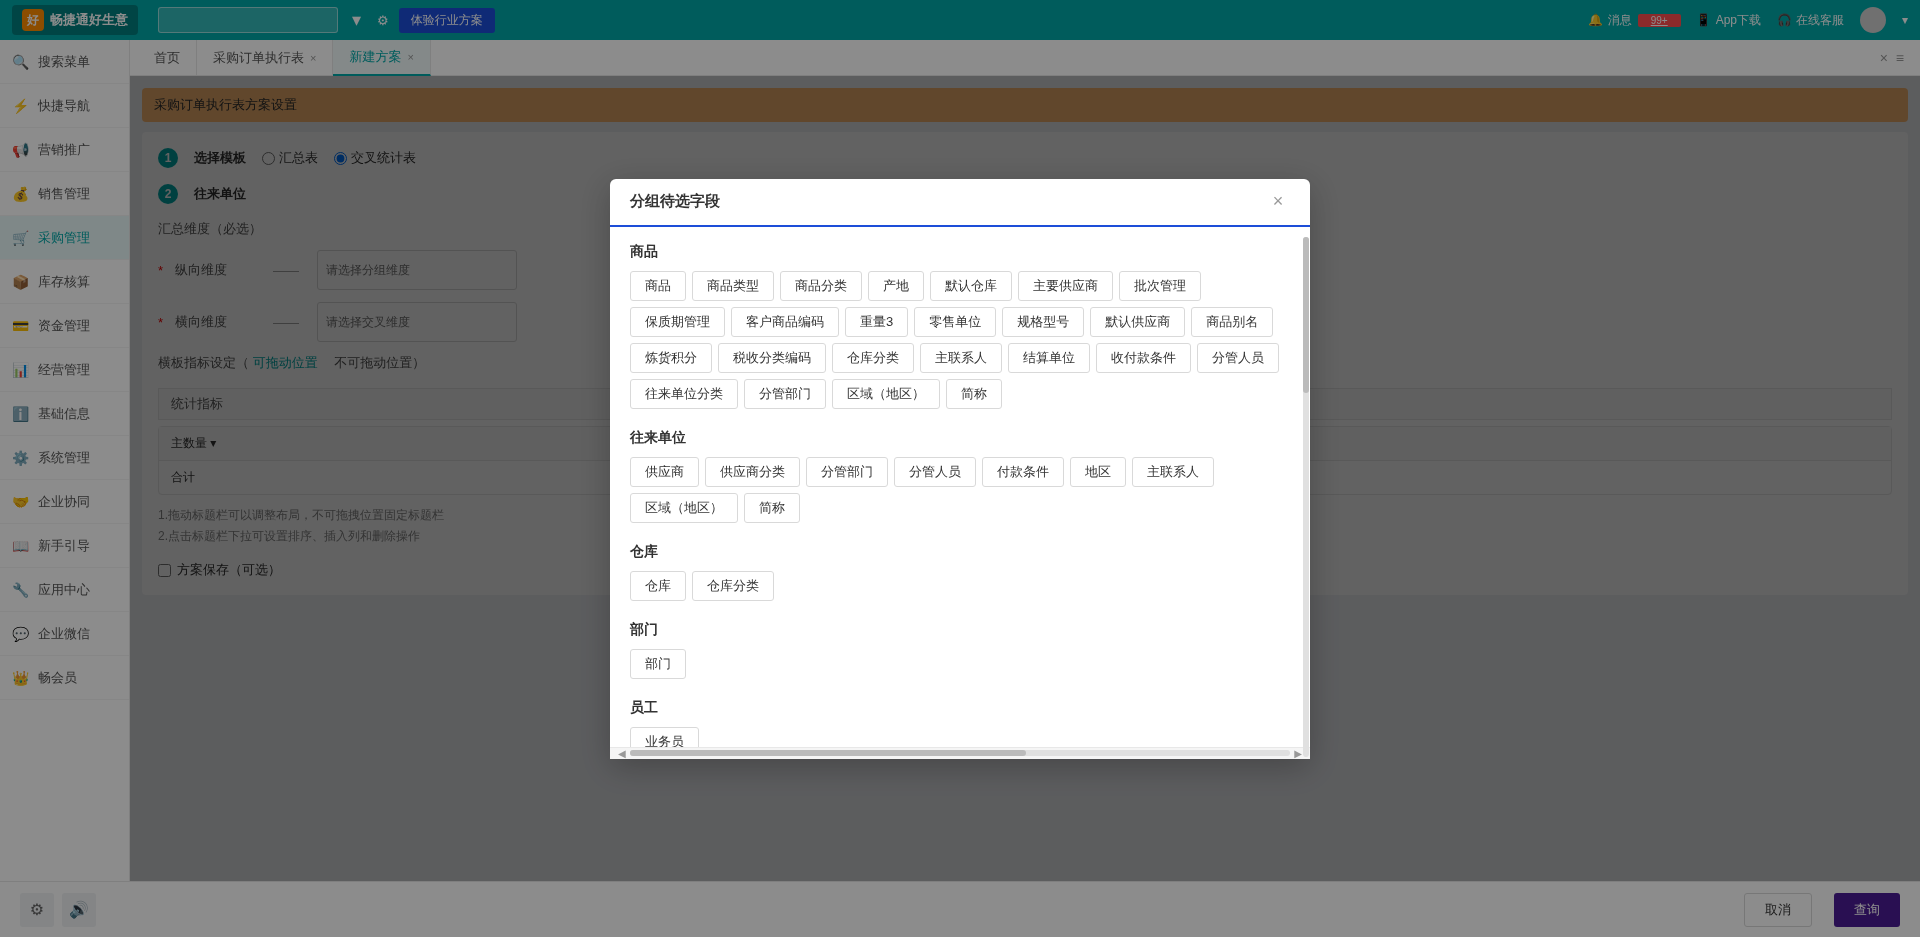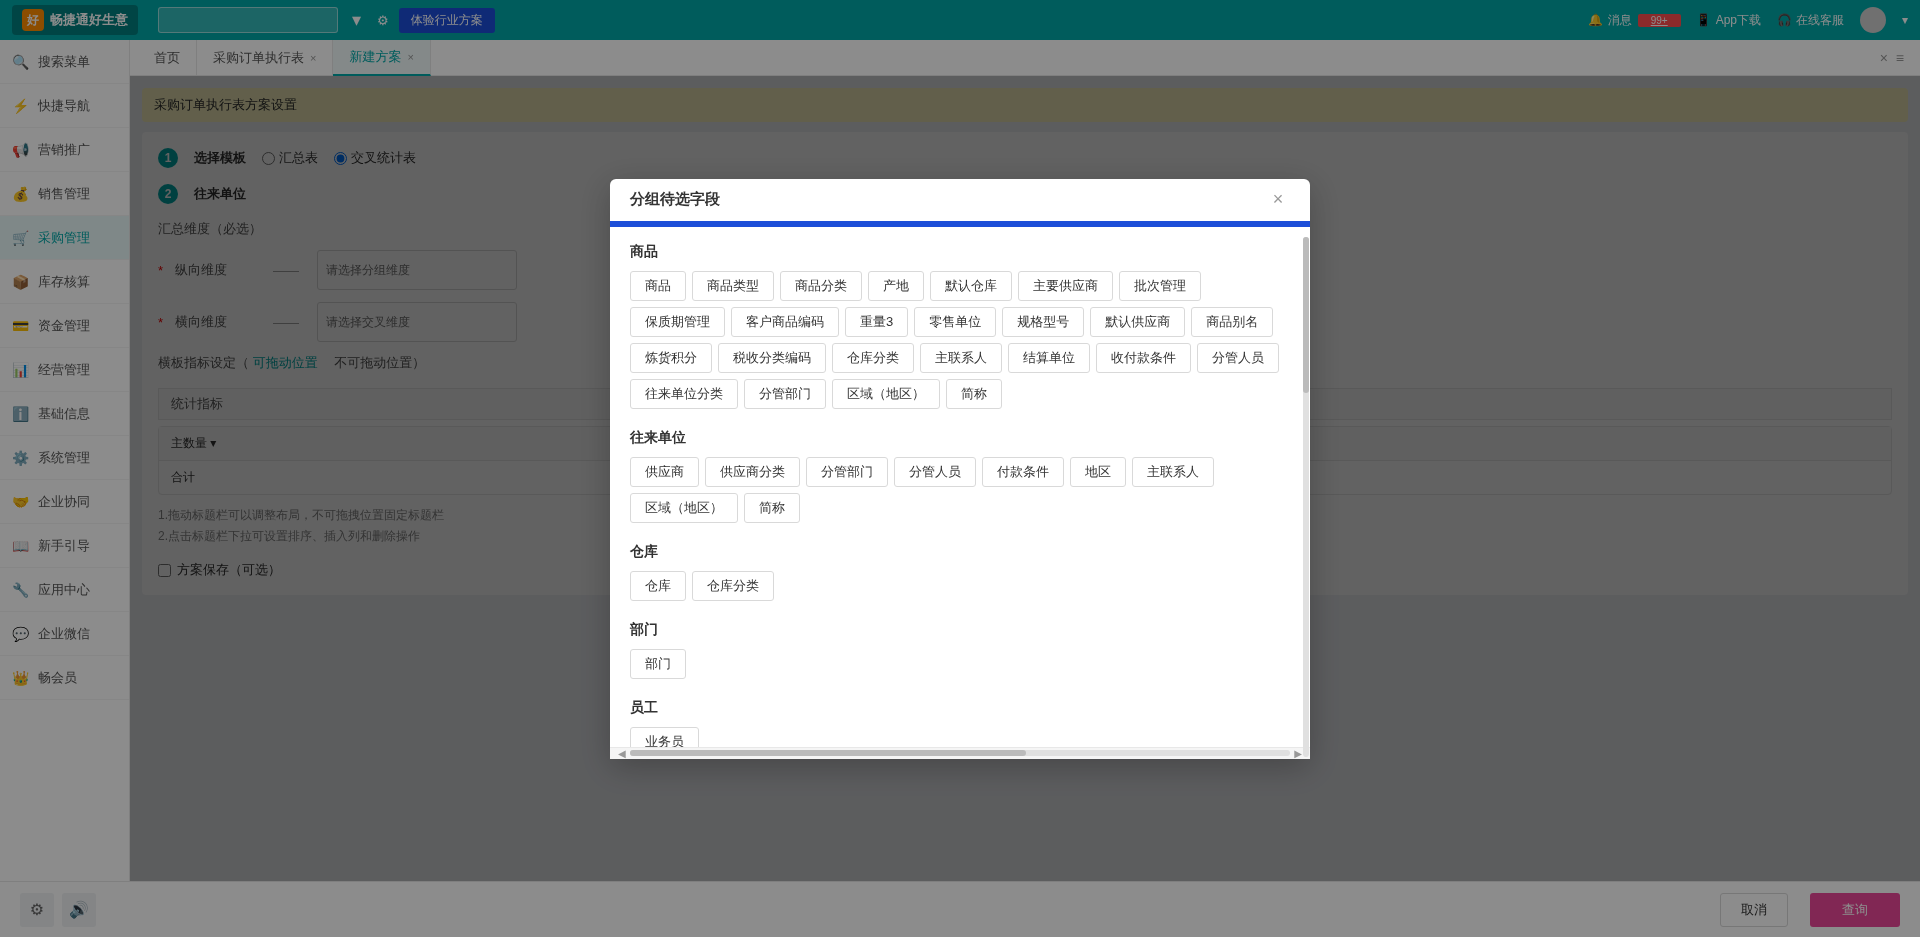--- a/index.html
+++ b/index.html
@@ -121,21 +121,21 @@
     .main-content {
       position: fixed; top: 76px; left: 130px; right: 0; bottom: 0;
       background: #f0f2f5;
       overflow: auto;
       padding: 12px;
     }
     .page-title-bar {
       font-size: 13px; color: #333;
       margin-bottom: 10px;
       padding: 8px 12px;
-      background: #fef9c3;
+      background: #fdba74;
       border-radius: 4px;
     }
 
     
     .settings-area {
       background: #fff;
       border-radius: 4px;
       padding: 16px;
     }
     .step-row {
@@ -186,22 +186,22 @@
       z-index: 99;
     }
     .bottom-left { display: flex; align-items: center; gap: 8px; }
     .bottom-right { display: flex; gap: 22px; }
     .btn-cancel {
       height: 34px; padding: 0 20px;
       background: #fff; border: 1px solid #d9d9d9;
       border-radius: 3px; cursor: pointer; font-size: 13px; color: #333;
     }
     .btn-confirm {
-      height: 34px; padding: 0 32px;
-      background: #ec4899; border: none;
+      height: 34px; padding: 0 20px;
+      background: #4c1d95; border: none;
       border-radius: 3px; cursor: pointer; font-size: 13px; color: #fff;
     }
     .bottom-icons { display: flex; gap: 8px; }
     .bottom-icon-btn {
       width: 34px; height: 34px; background: #f0f2f5;
       border: none; border-radius: 3px; cursor: pointer;
       display: flex; align-items: center; justify-content: center;
       font-size: 16px; color: #666;
     }
 
@@ -218,21 +218,21 @@
       width: 700px;
       max-height: 580px;
       display: flex; flex-direction: column;
       box-shadow: 0 8px 32px rgba(0,0,0,0.25);
       position: relative;
     }
     .modal-header {
       height: 48px;
       padding: 0 20px;
       display: flex; align-items: center; justify-content: space-between;
-      border-bottom: 6px solid #1d4ed8;
+      border-bottom: 2px solid #1d4ed8;
       flex-shrink: 0;
     }
     .modal-title { font-size: 15px; font-weight: bold; color: #333; }
     .modal-close {
       width: 24px; height: 24px; cursor: pointer;
       display: flex; align-items: center; justify-content: center;
       color: #999; font-size: 18px;
       border: none; background: none;
     }
     .modal-body {

